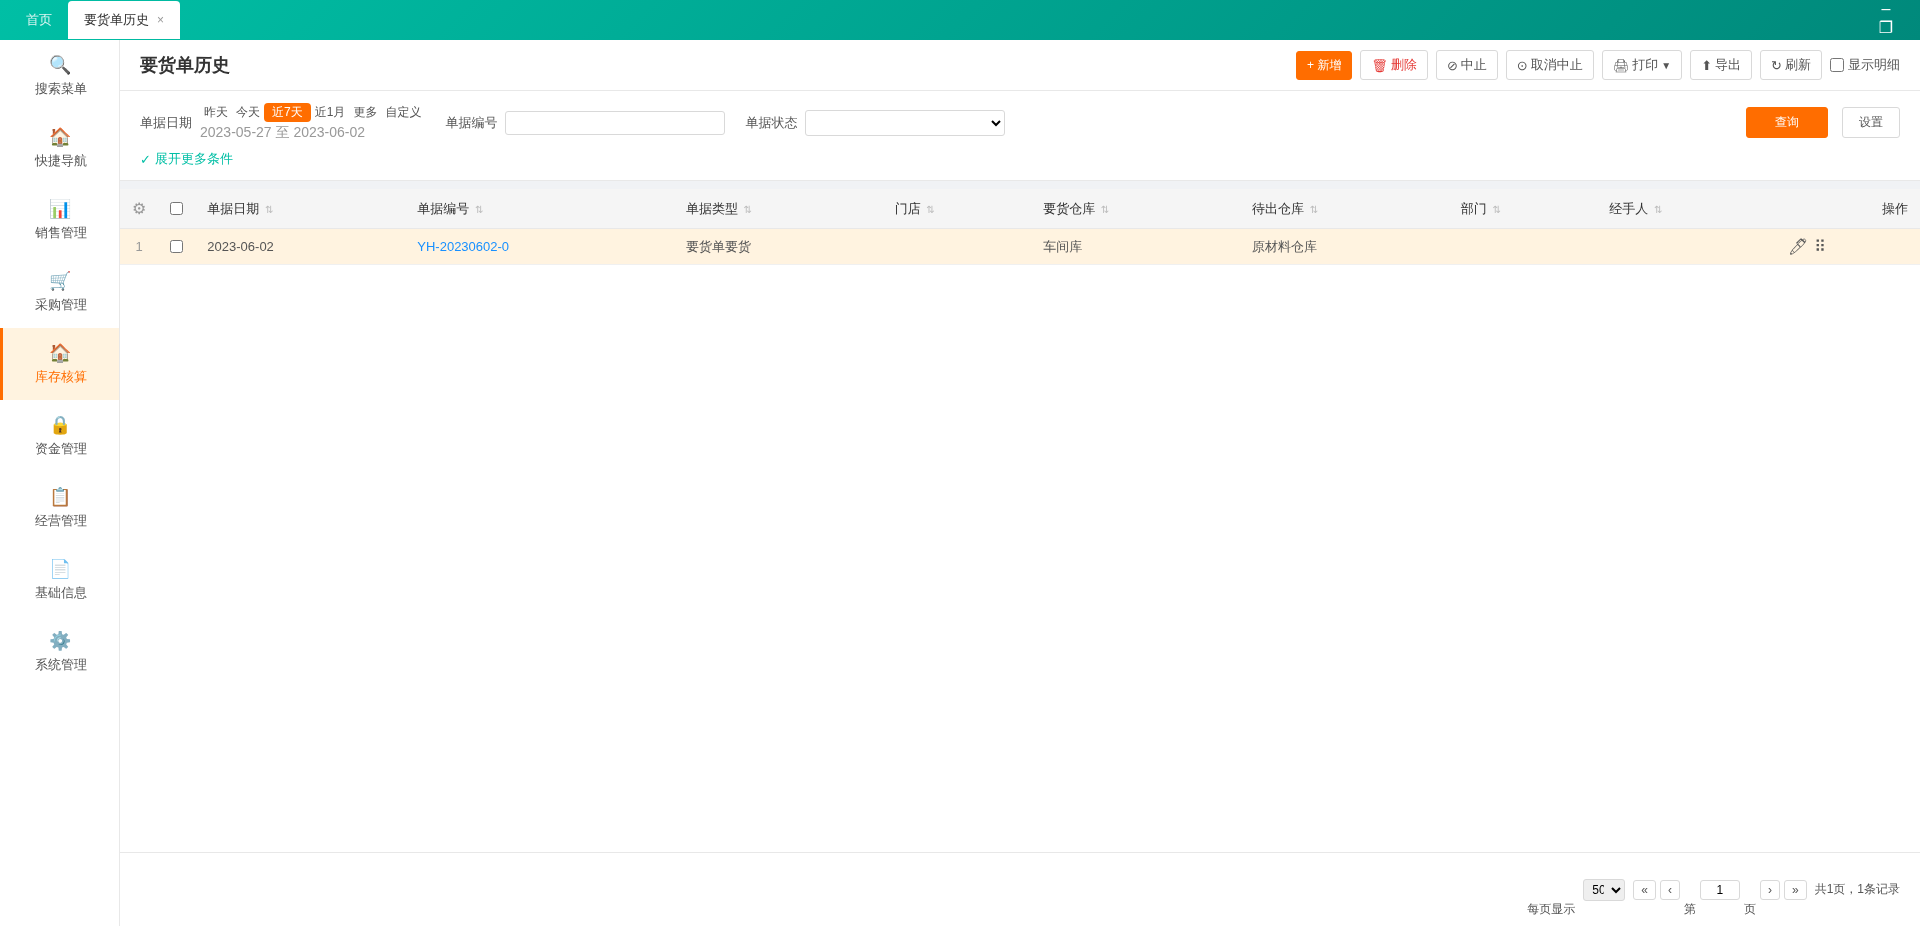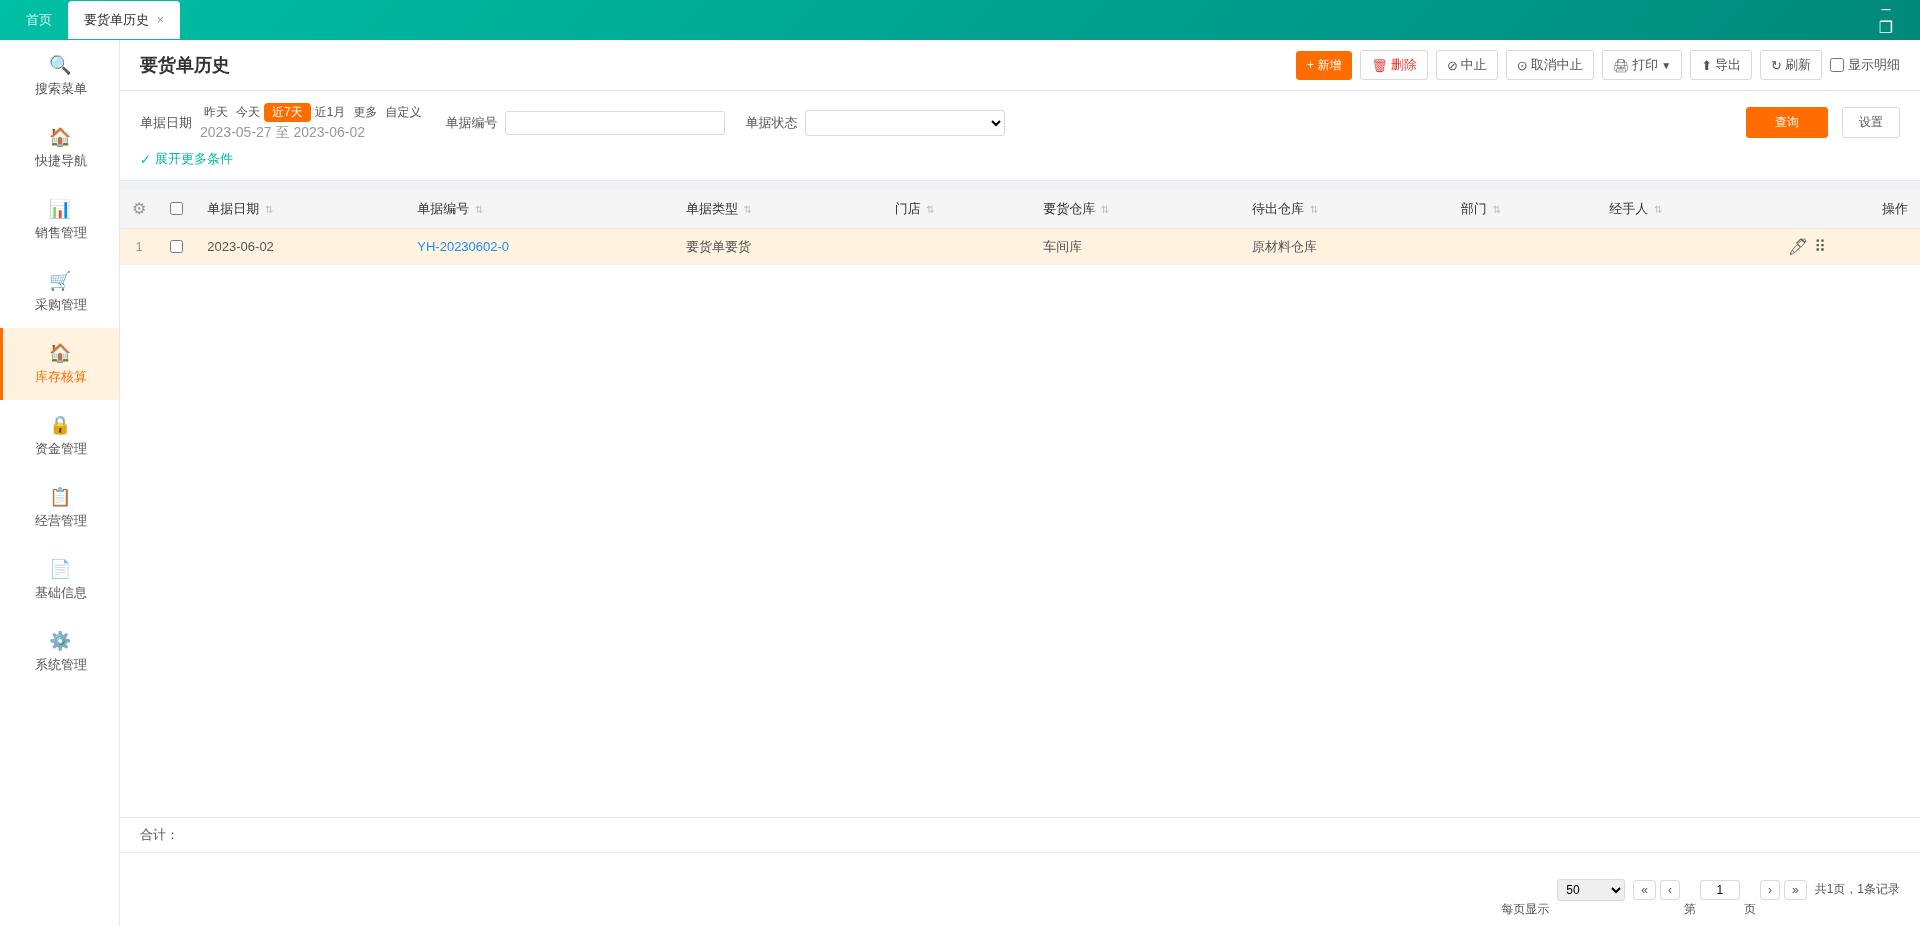--- a/index.html
+++ b/index.html
@@ -302,21 +302,21 @@
       justify-content: flex-end;
       gap: 8px;
       flex-shrink: 0;
     }
     .page-size-label { font-size: 12px; color: #555; margin-top: 40px; }
     .page-size-select {
       border: 1px solid #d9d9d9;
       border-radius: 3px;
       padding: 2px 4px;
       font-size: 12px;
-      width: 68px;
+      width: 42px;
     }
     .page-nav {
       display: flex;
       align-items: center;
       gap: 4px;
     }
     .page-btn {
       border: 1px solid #d9d9d9;
       border-radius: 3px;
       background: #fff;
@@ -562,23 +562,20 @@
               <div class="action-icons">
                 <span class="action-icon" title="编辑">🖊</span>
                 <span class="action-icon" title="更多">⠿</span>
               </div>
             </td>
           </tr>
         </tbody>
       </table>
     </div>
 
-    <div class="footer-bar">
-      <span class="footer-total">合计：</span>
-    </div>
 
     <div class="pagination-bar">
       <span class="page-size-label">每页显示</span>
       <select class="page-size-select">
         <option value="10">10</option>
         <option value="20">20</option>
         <option value="50" selected="">50</option>
         <option value="100">100</option>
       </select>
       <div class="page-nav">

